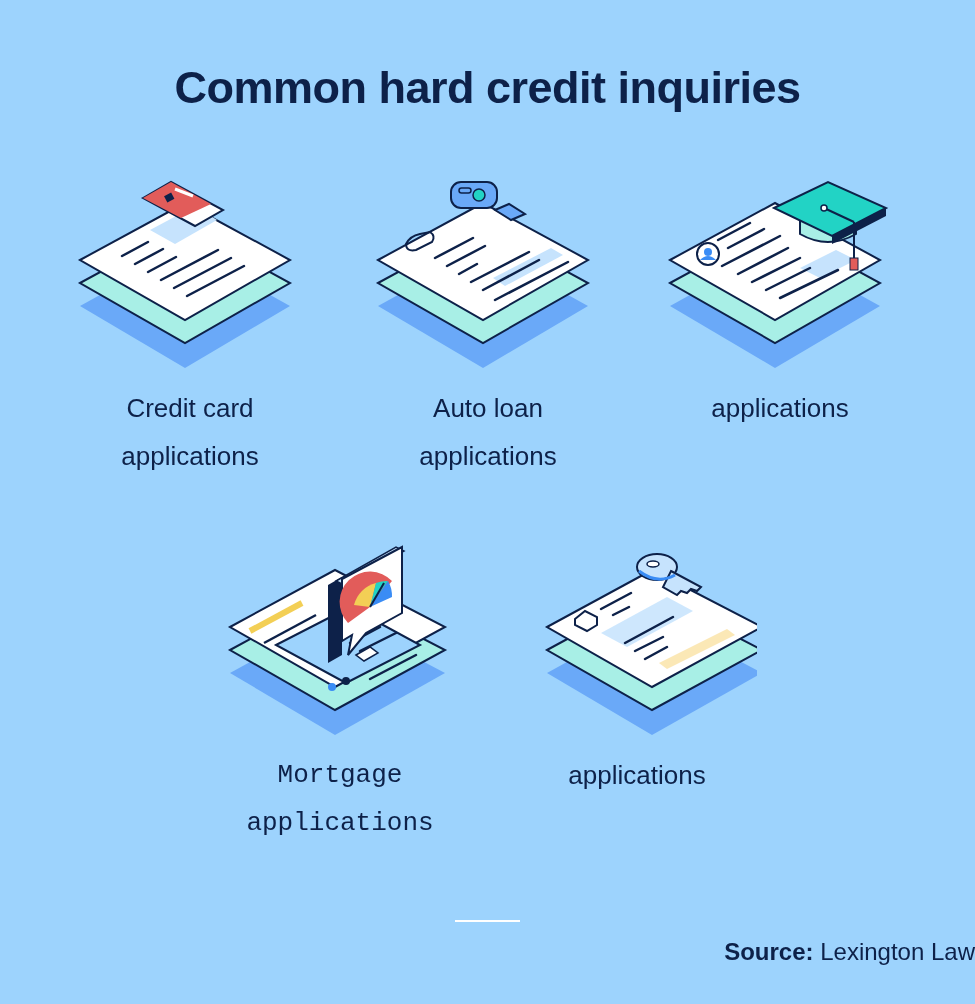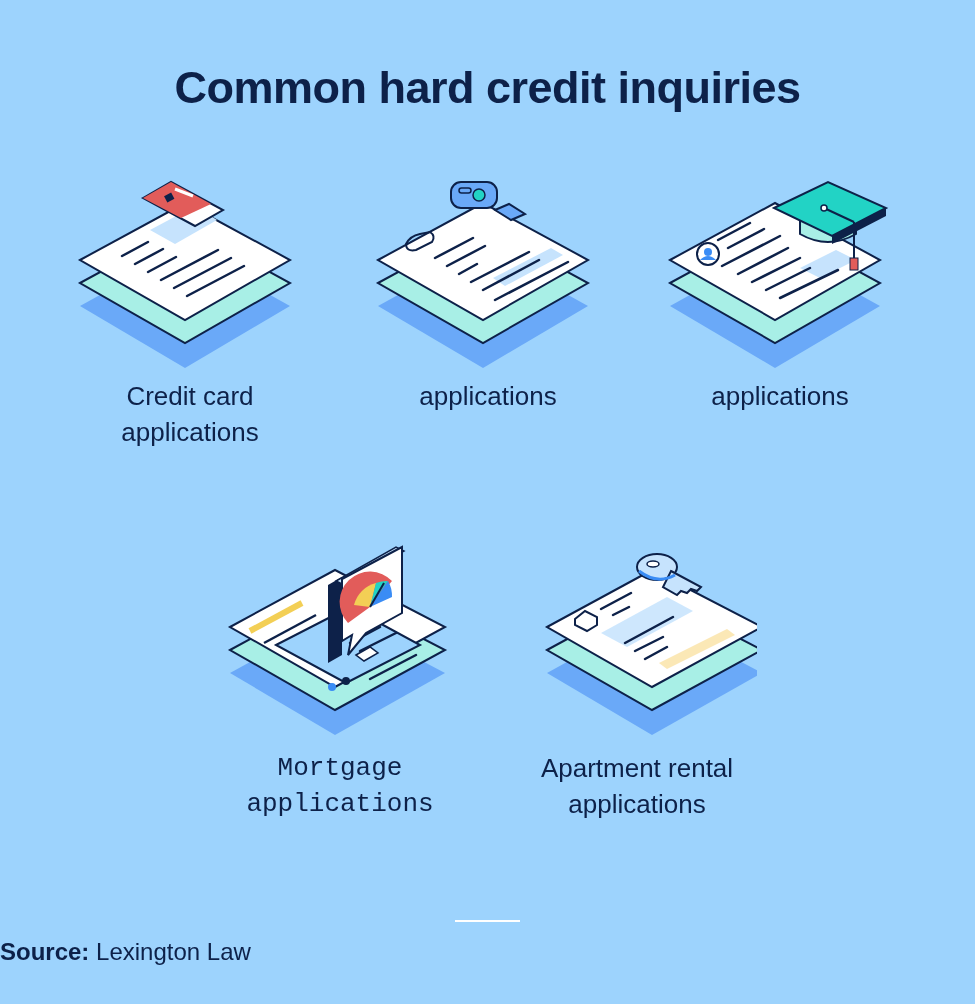--- a/index.html
+++ b/index.html
@@ -15,28 +15,28 @@
     position: absolute; left: 0; top: 62px; width: 975px;
     text-align: center; font-size: 45px; font-weight: bold;
     letter-spacing: -0.5px; color: #0d2149;
   }
   .item { position: absolute; width: 280px; }
   .item svg { display: block; margin: 0 auto; }
   .label {
     text-align: center; font-size: 26px; line-height: 36px;
     color: #0d2149; font-weight: normal;
   }
-  .label span { display: block; }
+  .label span { display: block; margin-top: 12px; }
   .divider {
     position: absolute; left: 455px; top: 920px; width: 65px; height: 2px;
     background: #ffffff;
   }
   .source {
     position: absolute; left: 0; top: 938px; width: 975px;
-    text-align: left; font-size: 24px; color: #0d2149;
+    text-align: right; font-size: 24px; color: #0d2149;
   }
   .source b { font-weight: bold; }
 </style>
 </head>
 <body>
 
 <div class="title">Common hard credit inquiries</div>
 
 <div class="item" style="left:50px; top:178px;">
   <svg width="230" height="200" viewBox="0 0 230 200">
@@ -81,20 +81,21 @@
     </g>
     <path d="M33,66 q4,-8 14,-10 l10,-2 q6,4 2,10 l-16,8 q-10,2 -10,-6z" fill="none" stroke="#0d2149" stroke-width="2"></path>
     <g transform="translate(72,0)">
       <polygon points="50,32 64,26 80,36 66,42" fill="#6aa9f8" stroke="#0d2149" stroke-width="2"></polygon>
       <rect x="6" y="4" width="46" height="26" rx="10" fill="#6aa9f8" stroke="#0d2149" stroke-width="2"></rect>
       <circle cx="34" cy="17" r="6" fill="#22d3c5" stroke="#0d2149" stroke-width="1.5"></circle>
       <rect x="14" y="10" width="12" height="5" rx="2.5" fill="none" stroke="#0d2149" stroke-width="1.5"></rect>
     </g>
   </svg>
   <div class="label">
+    <span>Auto loan</span>
     <span>applications</span>
   </div>
 </div>
 
 <div class="item" style="left:640px; top:178px;">
   <svg width="240" height="200" viewBox="0 0 240 200">
     <polygon points="10,128 115,70 220,128 115,190" fill="#6aa9f8"></polygon>
     <polygon points="10,105 115,48 220,105 115,165" fill="#a8efe6" stroke="#0d2149" stroke-width="2"></polygon>
     <polygon points="10,82 115,25 220,82 115,142" fill="#ffffff" stroke="#0d2149" stroke-width="2"></polygon>
     <polygon points="140,90 176,72 196,82 160,100" fill="#c6e3fd"></polygon>
@@ -175,21 +176,20 @@
     </g>
     <path d="M58,74 l10,-8 l12,6 v8 l-10,6 l-12,-6z" fill="#ffffff" stroke="#0d2149" stroke-width="2"></path>
     <g transform="translate(118,8)">
       <ellipse cx="22" cy="14" rx="20" ry="13" fill="#c6e3fd" stroke="#0d2149" stroke-width="2"></ellipse>
       <ellipse cx="18" cy="11" rx="6" ry="3" fill="#ffffff" stroke="#0d2149" stroke-width="1.5"></ellipse>
       <path d="M36,18 l30,16 l-4,4 l-6,-2 l-4,4 l-6,-2 l-4,4 l-14,-8z" fill="#c6e3fd" stroke="#0d2149" stroke-width="2"></path>
       <path d="M4,18 q18,14 36,4" fill="none" stroke="#3a8cf5" stroke-width="3"></path>
     </g>
   </svg>
   <div class="label" style="margin-top:5px;">
-    <span>Apartment rental</span>
     <span>applications</span>
   </div>
 </div>
 
 <div class="divider"></div>
 <div class="source">
   <b>Source:</b>
   <span>Lexington Law</span>
 </div>
 

